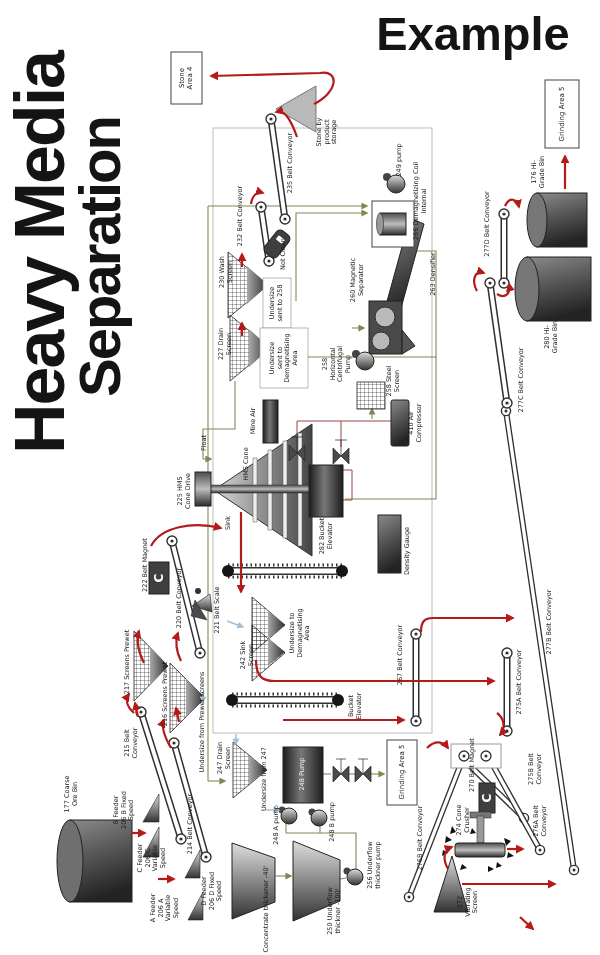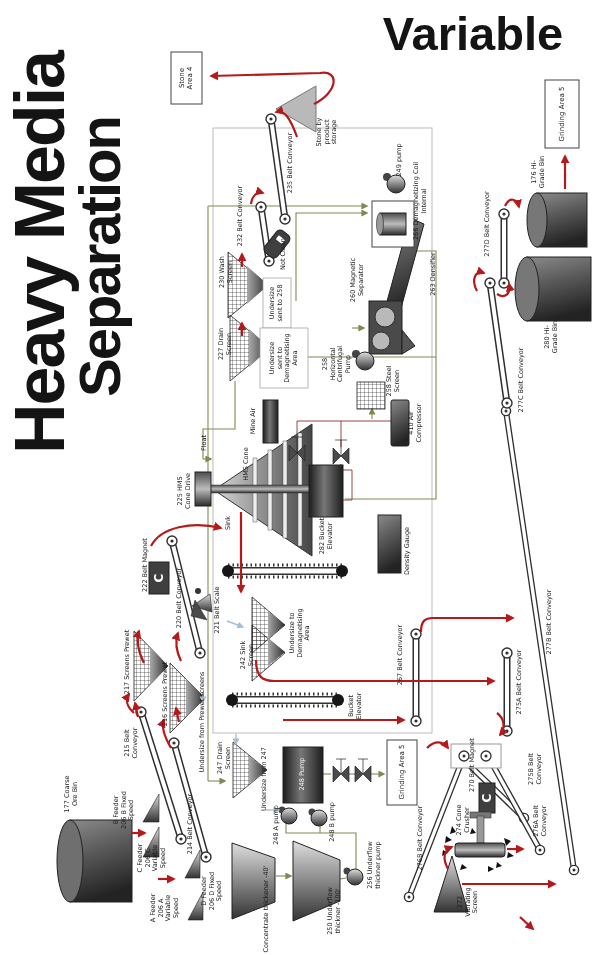--- a/index.html
+++ b/index.html
@@ -430,21 +430,21 @@
     <path d="M138,717 L135,703" marker-end="url(#mr)"></path>
     <path d="M179,722 L176,708" marker-end="url(#mr)"></path>
     <path d="M144,663 C138,651 136,641 139,631" marker-end="url(#mr)"></path>
     <path d="M181,661 C176,651 175,642 178,633" marker-end="url(#mr)"></path>
     <path d="M151,546 C161,527 192,521 221,528" marker-end="url(#mr)"></path>
   </g>
 </svg>
 
 <div class="title-v title-main" style="left:40px;top:253px">Heavy Media</div>
 <div class="title-v title-sub" style="left:99px;top:257px">Separation</div>
-<div class="title-ex" style="left:473px;top:33px">Variable</div>
+<div class="title-ex" style="left:473px;top:33px">Example</div>
 
 <div class="vlbl box" style="left:186px;top:78px">Stone
 Area 4</div>
 <div class="vlbl box" style="left:562px;top:114px">Grinding Area 5</div>
 <div class="vlbl box" style="left:402px;top:772px">Grinding Area 5</div>
 
 <div class="magc" style="left:159px;top:578px">C</div>
 <div class="magc" style="left:487px;top:798px">C</div>
 
 <div class="vlbl" style="left:72px;top:794px">177 Coarse

